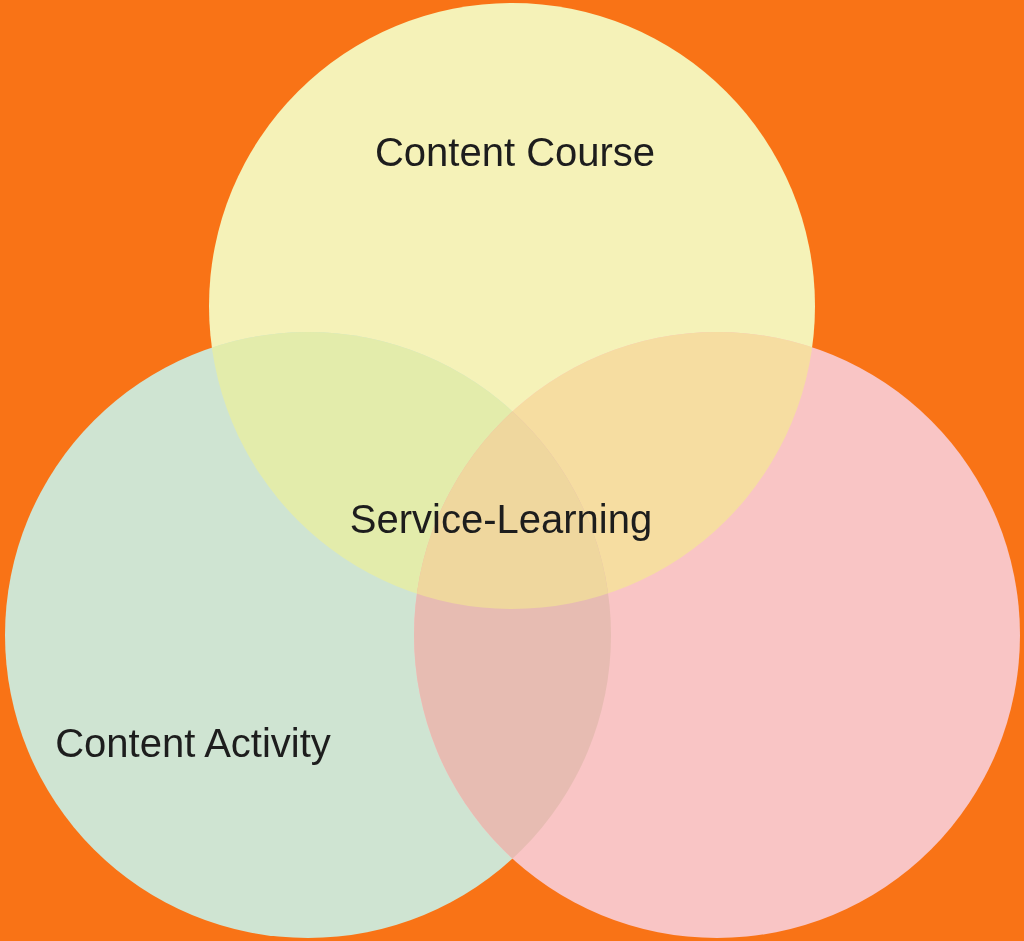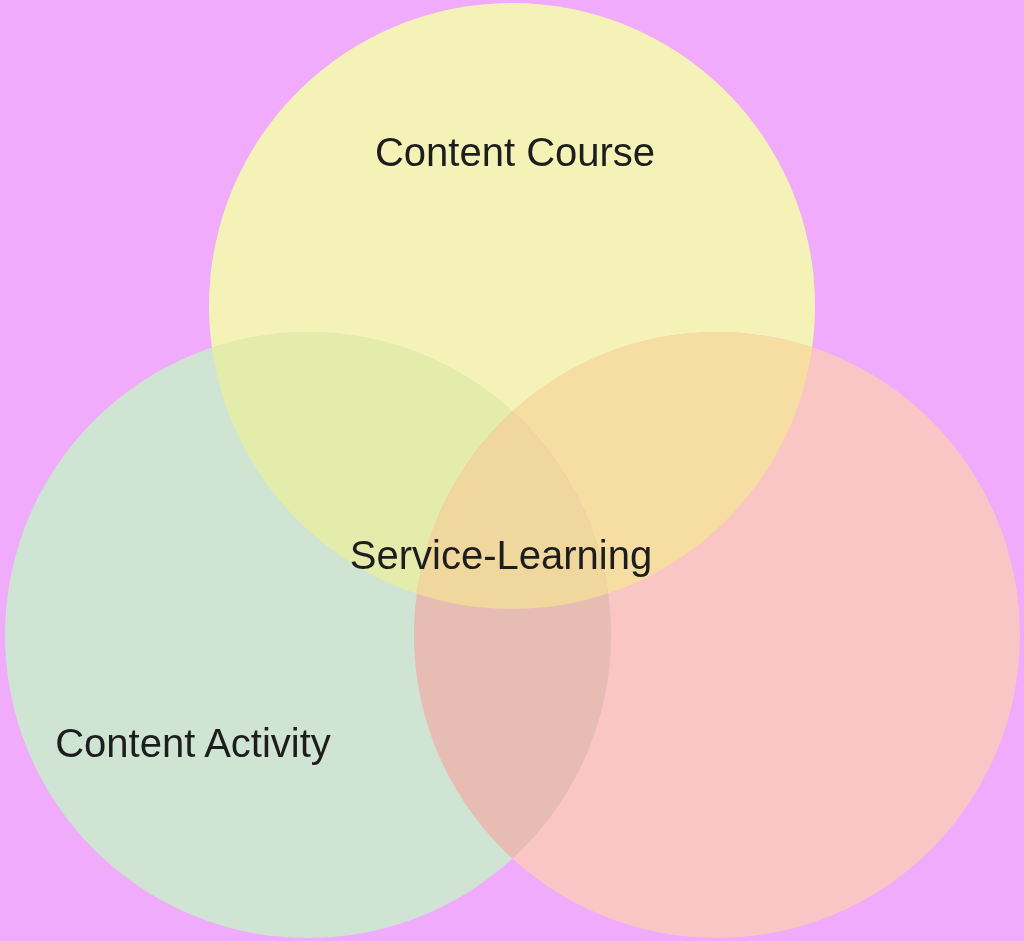--- a/index.html
+++ b/index.html
@@ -4,41 +4,41 @@
 <style>
   html, body {
     margin: 0;
     padding: 0;
     background: #ffffff;
   }
   .venn-stage {
     position: relative;
     width: 1024px;
     height: 941px;
-    background: #f0abfc;
+    background: #f97316;
     overflow: hidden;
     font-family: "Liberation Sans", "DejaVu Sans", sans-serif;
     text-align: right;
   }
   .venn-stage svg {
     position: absolute;
     left: 0;
     top: 0;
   }
   .venn-label {
     position: absolute;
     transform: translate(-50%, -50%);
     font-size: 40px;
     font-weight: 400;
     color: #1d1d1d;
     white-space: nowrap;
     letter-spacing: 0px;
   }
   .label-content-course   { left: 515px; top: 152px; }
-  .label-service-learning { left: 501px; top: 519px; margin-top: 36px; }
+  .label-service-learning { left: 501px; top: 519px; }
   .label-service-activity { left: 193px; top: 743px; }
   .label-critical-reflection { left: 811px; top: 754px; }
 </style>
 </head>
 <body>
 
 <div class="venn-stage">
 
   <svg width="1024" height="941" viewBox="0 0 1024 941">
     <defs>

